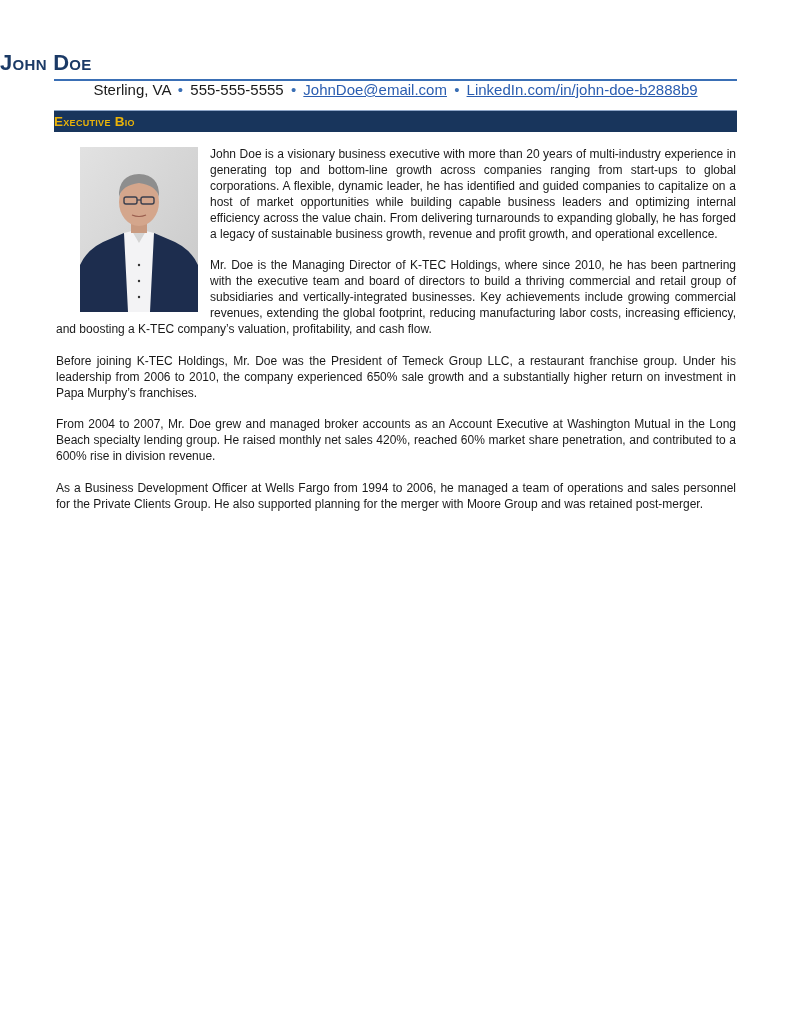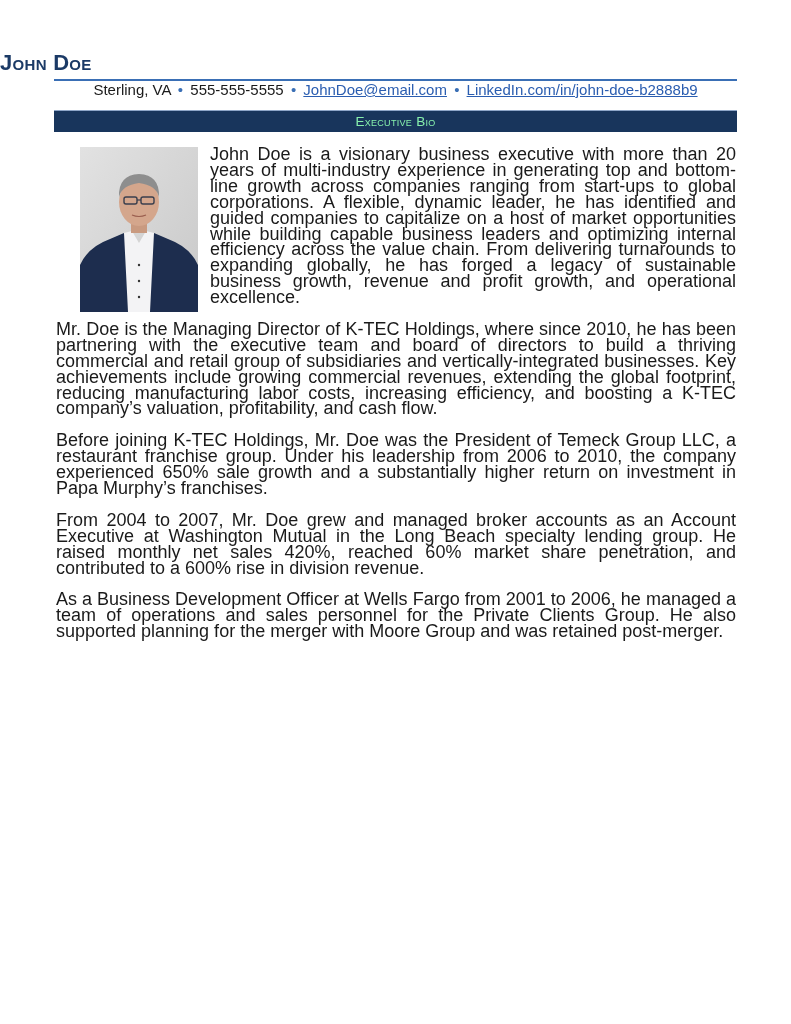--- a/index.html
+++ b/index.html
@@ -19,28 +19,28 @@
       background: #3a6fb5;
     }
     .contact {
       position: absolute; top: 83px; left: 0; width: 791px; text-align: center;
       font-size: 15px; line-height: 14px; color: #1a1a1a;
     }
     .contact .sep { color: #3a6fb5; margin: 0 3px; }
     .contact a { color: #2a5db0; text-decoration: underline; }
     .banner {
       position: absolute; top: 110px; left: 54px; width: 683px; height: 21px;
-      background: #18355c; color: #86efac; text-align: center;
-      font-weight: normal; font-size: 13.5px; line-height: 21px;
+      background: #18355c; color: #eab308; text-align: left;
+      font-weight: bold; font-size: 13.5px; line-height: 21px;
       font-variant: small-caps; letter-spacing: 0.3px;
       border-top: 1px solid #8ea6c8;
     }
     .content {
       position: absolute; top: 147px; left: 56px; width: 680px;
-      font-size: 18px; line-height: 15.9px; text-align: justify;
+      font-size: 12px; line-height: 15.9px; text-align: justify;
     }
     .photo {
       float: left; width: 118px; height: 165px; margin: 0 12px 6px 24px;
       background: #d6d6d6; position: relative; overflow: hidden;
     }
     .content p { margin: 0 0 15.9px 0; }
   </style>
 </head>
 <body>
 
@@ -87,14 +87,14 @@
       <rect x="61" y="50" width="13" height="7" rx="2" fill="none" stroke="#3a3f4d" stroke-width="1.4"></rect>
       <line x1="57" y1="53" x2="61" y2="53" stroke="#3a3f4d" stroke-width="1.2"></line>
 
       <path d="M52 68 Q59 71 66 68" stroke="#9a5e4e" stroke-width="1.2" fill="none"></path>
     </svg>
   </div>
   <p>John Doe is a visionary business executive with more than 20 years of multi-industry experience in generating top and bottom-line growth across companies ranging from start-ups to global corporations. A flexible, dynamic leader, he has identified and guided companies to capitalize on a host of market opportunities while building capable business leaders and optimizing internal efficiency across the value chain. From delivering turnarounds to expanding globally, he has forged a legacy of sustainable business growth, revenue and profit growth, and operational excellence.</p>
   <p>Mr. Doe is the Managing Director of K-TEC Holdings, where since 2010, he has been partnering with the executive team and board of directors to build a thriving commercial and retail group of subsidiaries and vertically-integrated businesses. Key achievements include growing commercial revenues, extending the global footprint, reducing manufacturing labor costs, increasing efficiency, and boosting a K-TEC company’s valuation, profitability, and cash flow.</p>
   <p>Before joining K-TEC Holdings, Mr. Doe was the President of Temeck Group LLC, a restaurant franchise group. Under his leadership from 2006 to 2010, the company experienced 650% sale growth and a substantially higher return on investment in Papa Murphy’s franchises.</p>
   <p>From 2004 to 2007, Mr. Doe grew and managed broker accounts as an Account Executive at Washington Mutual in the Long Beach specialty lending group. He raised monthly net sales 420%, reached 60% market share penetration, and contributed to a 600% rise in division revenue.</p>
-  <p>As a Business Development Officer at Wells Fargo from 2001 to 2006, he managed a team of operations and sales personnel for the Private Clients Group. He also supported planning for the merger with Moore Group and was retained post-merger.</p>
+  <p>As a Business Development Officer at Wells Fargo from 1994 to 2006, he managed a team of operations and sales personnel for the Private Clients Group. He also supported planning for the merger with Moore Group and was retained post-merger.</p>
 </div>
 
 </body></html>

